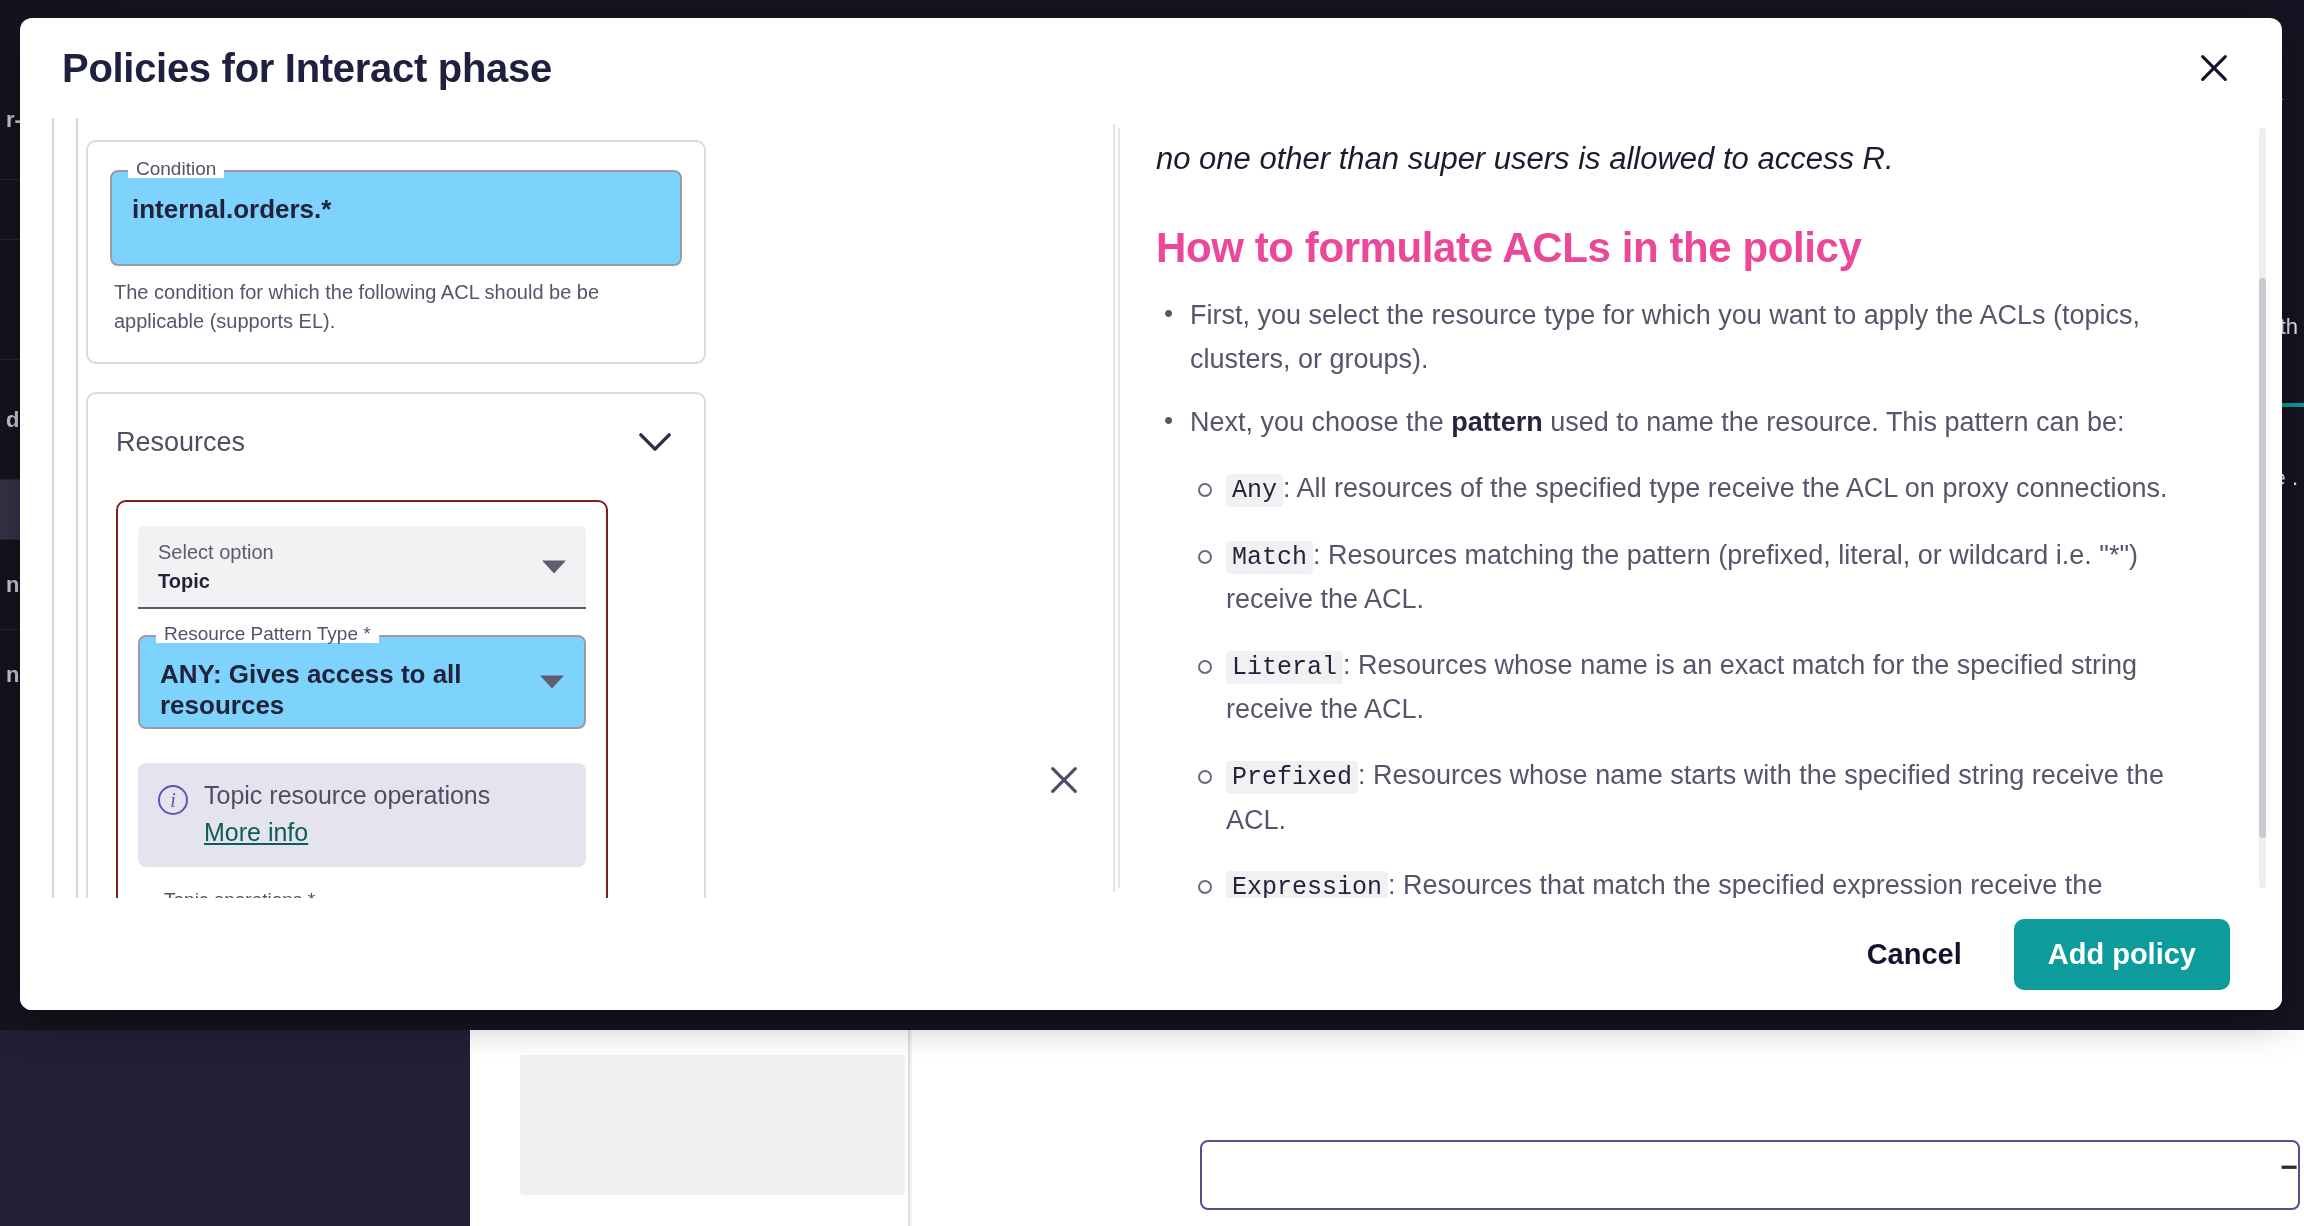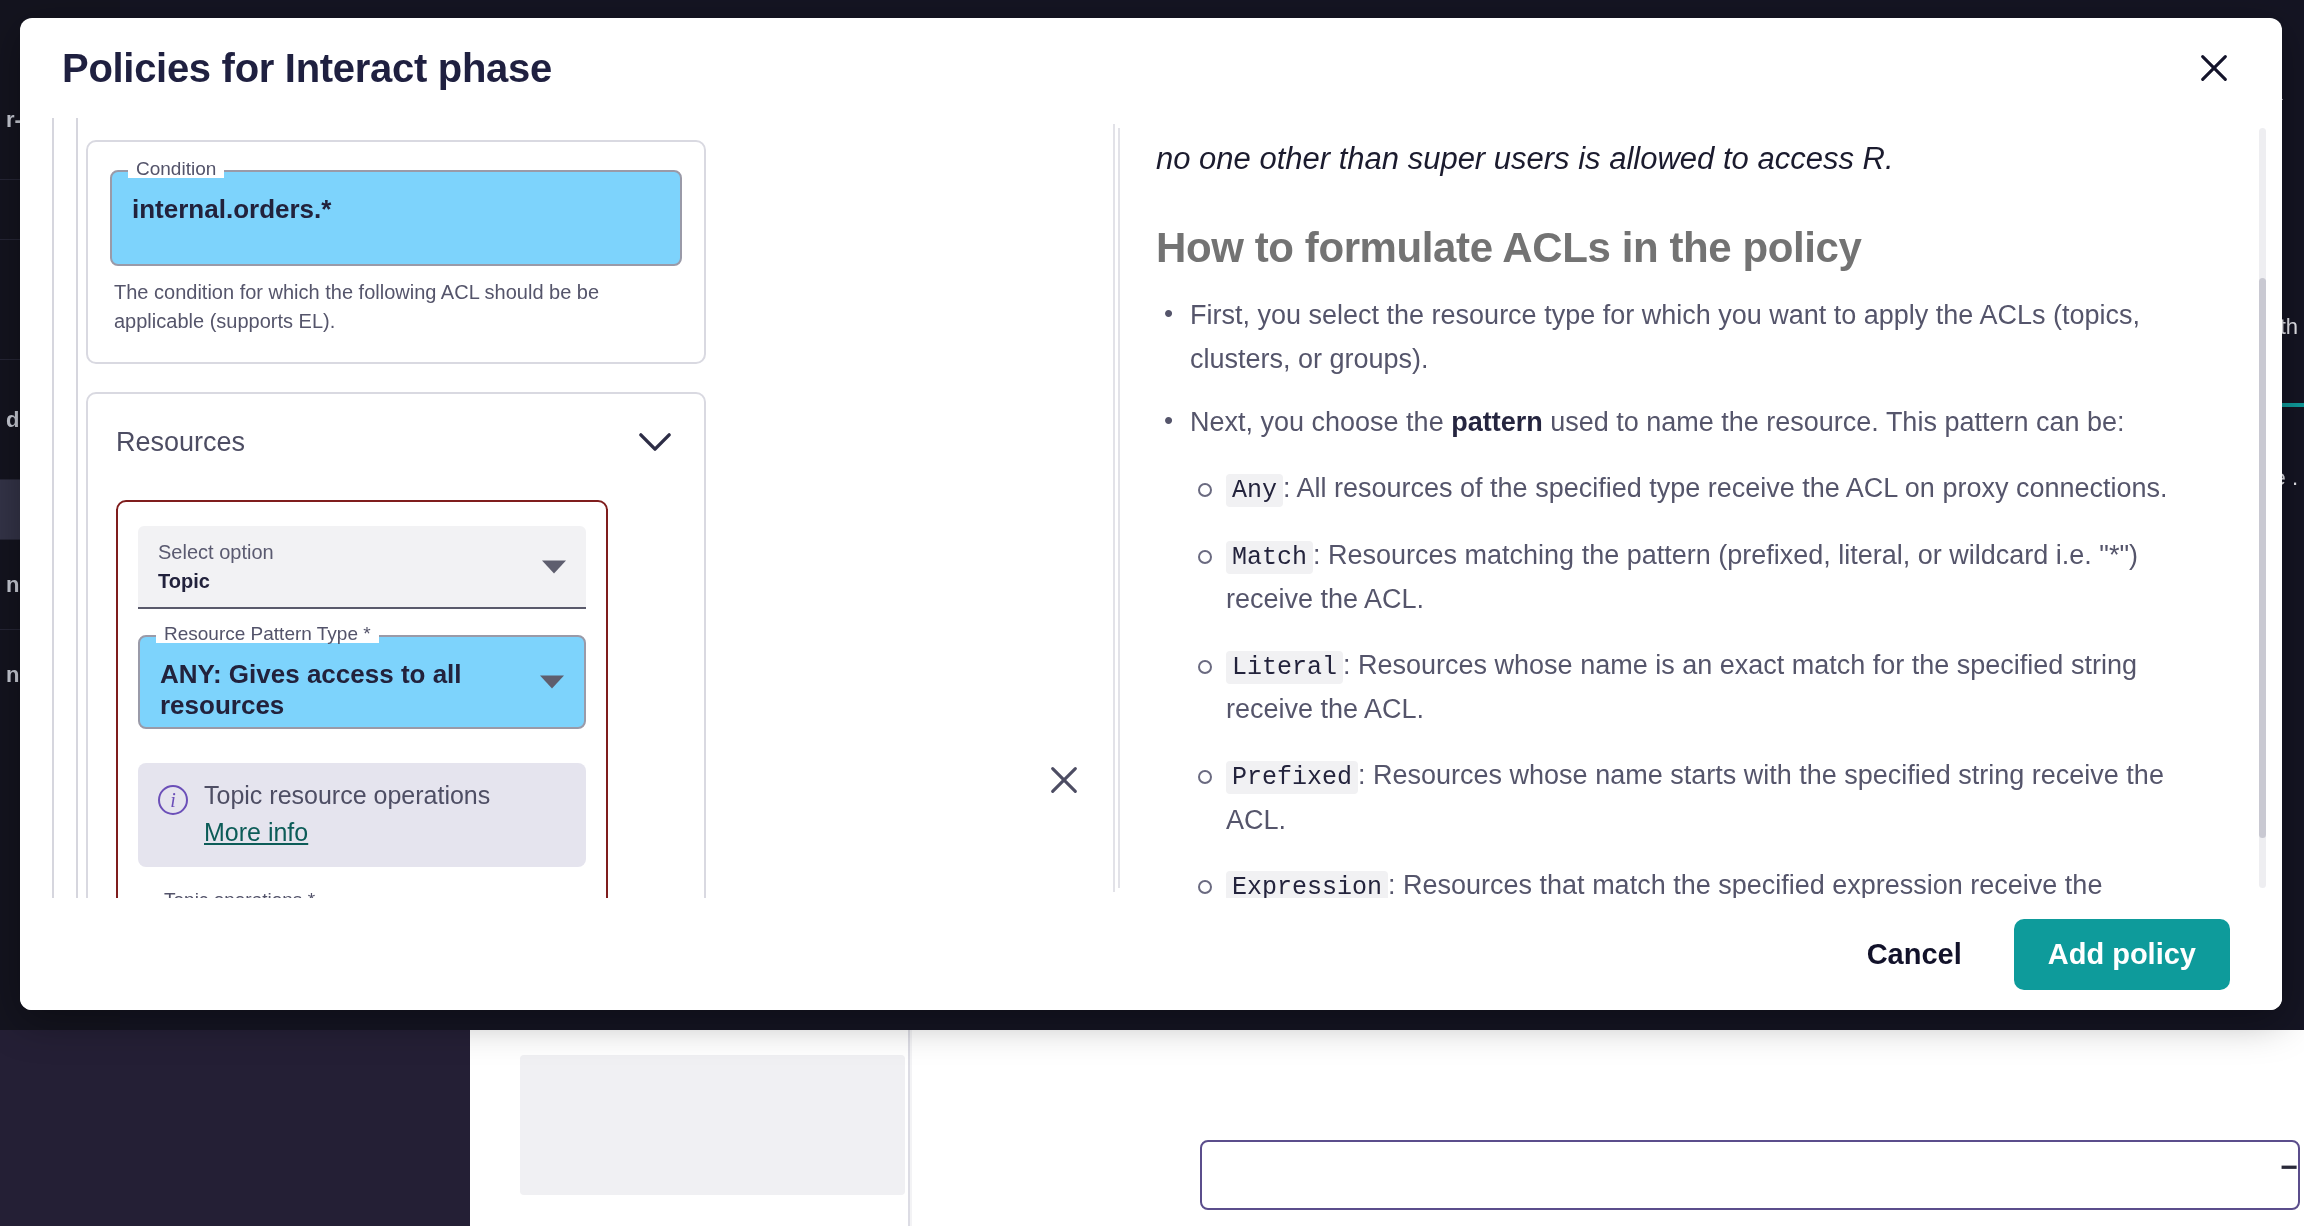--- a/index.html
+++ b/index.html
@@ -257,21 +257,21 @@
     overflow: hidden;
     padding: 0 60px 0 36px;
   }
   #docs-inner { padding-top: 6px; }
   #docs-italic {
     font-size: 31px; font-style: italic; color: #1b1b2e;
     line-height: 1.35; font-family: "Liberation Sans", sans-serif;
   }
   #docs-italic .clip-top { display: block; }
   #docs-h2 {
-    font-size: 42px; font-weight: 700; color: #737373;
+    font-size: 42px; font-weight: 700; color: #ec4899;
     margin-top: 44px; letter-spacing: -0.4px;
   }
   #docs-intro {
     font-size: 27px; color: #55556b; margin-top: 30px; line-height: 1.4;
   }
   #docs-list { margin-top: 22px; list-style: none; }
   #docs-list > li {
     position: relative;
     font-size: 27px; color: #55556b; line-height: 1.62;
     padding-left: 34px; margin-bottom: 20px;

